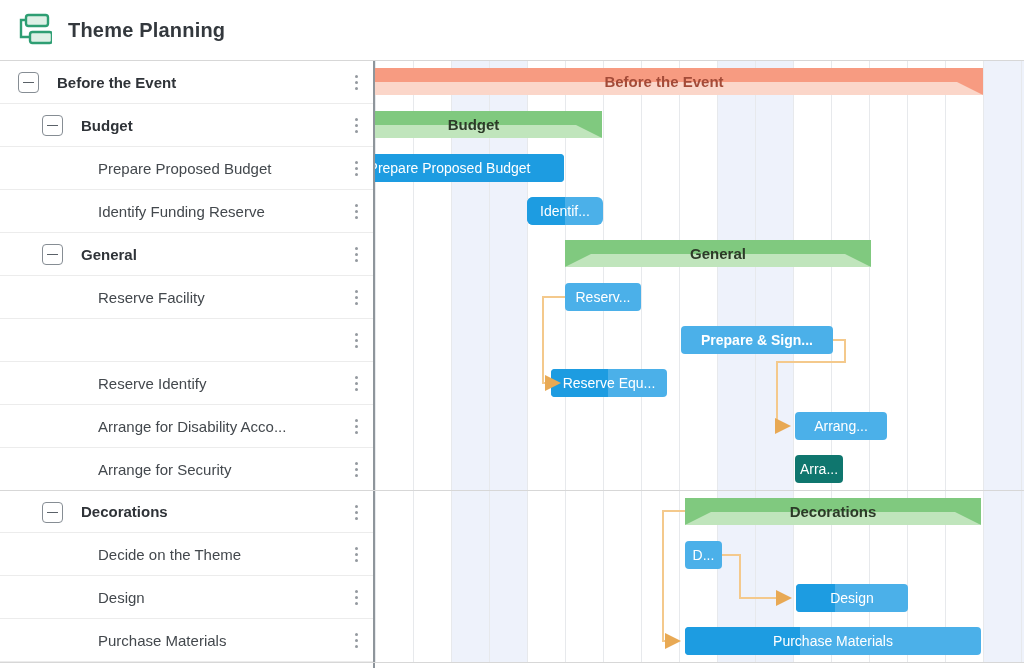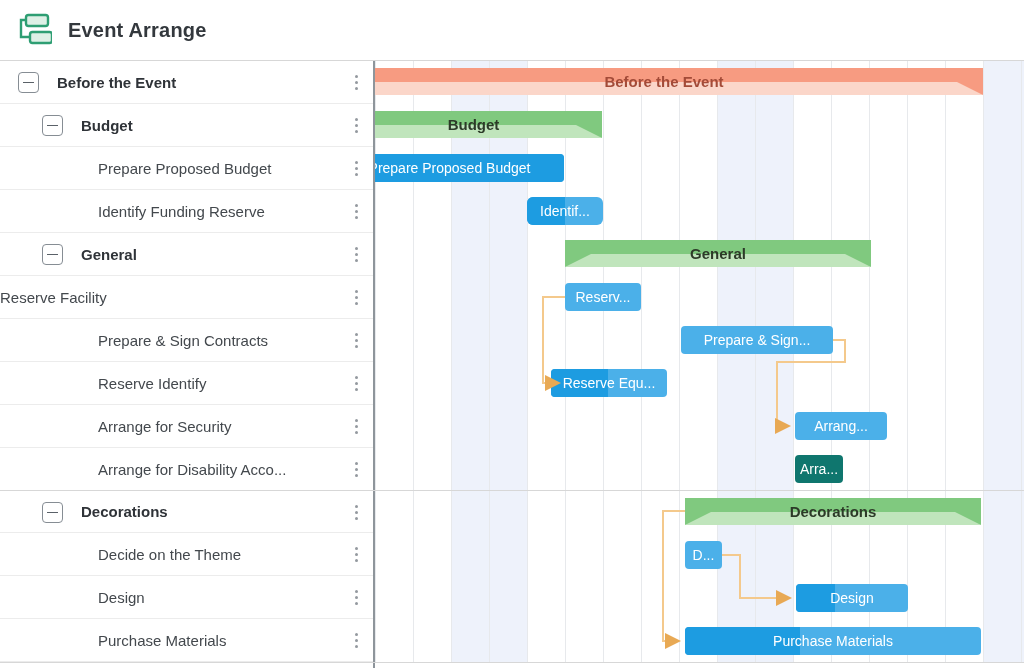--- a/index.html
+++ b/index.html
@@ -58,21 +58,21 @@
 <div id="stage">
 
   <header id="app-header">
     <span>
       <svg width="36" height="36" viewBox="0 0 36 36">
         <rect x="10" y="4" width="22" height="11" rx="2.5" fill="#def0e6" stroke="#2e9e73" stroke-width="2.4"></rect>
         <rect x="14" y="21" width="22" height="11" rx="2.5" fill="#def0e6" stroke="#2e9e73" stroke-width="2.4"></rect>
         <path d="M10 9 H5 V26 H14" fill="none" stroke="#2e9e73" stroke-width="2.4"></path>
       </svg>
     </span>
-    <h1>Event Arrange</h1>
+    <h1>Theme Planning</h1>
   </header>
 
   <div id="gantt-pane">
     <div id="grid-layer">
         <div class="weekend" style="left: 76px; top: 61px; width: 76px; height: 602px; background: rgb(238, 242, 251);"></div>
         <div class="weekend" style="left: 342px; top: 61px; width: 76px; height: 602px; background: rgb(238, 242, 251);"></div>
         <div class="weekend" style="left: 608px; top: 61px; width: 41px; height: 602px; background: rgb(238, 242, 251);"></div>
         <div class="gridline" style="left: 0px; top: 61px; height: 602px; background: rgb(231, 233, 236);"></div>
         <div class="gridline" style="left: 38px; top: 61px; height: 602px; background: rgb(231, 233, 236);"></div>
         <div class="gridline" style="left: 76px; top: 61px; height: 602px; background: rgb(231, 233, 236);"></div>
@@ -113,21 +113,21 @@
         </div>
         <div class="bar summary" style="left: 190px; top: 240px; width: 306px; background: rgb(192, 229, 188);">
           <div class="band" style="background: rgb(128, 201, 127);"></div>
           <div class="notch l" style="background: rgb(128, 201, 127);"></div>
           <div class="notch r" style="background: rgb(128, 201, 127);"></div>
           <div class="blabel" style="color: rgb(44, 58, 40);">General</div>
         </div>
         <div class="bar task" style="left: 190px; top: 283px; width: 76px; background: rgb(75, 176, 233);">
           <div class="blabel" style="color: rgb(255, 255, 255);">Reserv...</div>
         </div>
-        <div class="bar task" style="left: 306px; top: 326px; width: 152px; background: rgb(75, 176, 233);">
+        <div class="bar task" style="left: 306px; top: 326px; width: 152px; background: rgb(75, 176, 233); font-weight: bold;">
           <div class="blabel" style="color: rgb(255, 255, 255);">Prepare &amp; Sign...</div>
         </div>
         <div class="bar task" style="left: 176px; top: 369px; width: 116px; background: rgb(75, 176, 233);">
           <div class="progress" style="width: 57px; background: rgb(29, 156, 225);"></div>
           <div class="blabel" style="color: rgb(255, 255, 255);">Reserve Equ...</div>
         </div>
         <div class="bar task" style="left: 420px; top: 412px; width: 92px; background: rgb(75, 176, 233);">
           <div class="blabel" style="color: rgb(255, 255, 255);">Arrang...</div>
         </div>
         <div class="bar task" style="left: 420px; top: 455px; width: 48px; background: #0f766e;">
@@ -202,53 +202,52 @@
       <div class="trow bold">
         <span class="collapse" style="left: 42px;"></span>
         <span class="tlabel" style="margin-left: 81px;">General</span>
         <span class="kebab">
           <i></i>
           <i></i>
           <i></i>
         </span>
       </div>
       <div class="trow">
-        <span class="tlabel" style="">Reserve Facility</span>
-        <span class="kebab">
-          <i></i>
-          <i></i>
-          <i></i>
-        </span>
-      </div>
-      <div class="trow">
-        <span class="tlabel" style="margin-left: 98px;">Prepare &amp; Sign Contracts</span>
+        <span class="tlabel" style="margin-left: 98px;">Reserve Facility</span>
+        <span class="kebab">
+          <i></i>
+          <i></i>
+          <i></i>
+        </span>
+      </div>
+      <div class="trow">
         <span class="kebab">
           <i></i>
           <i></i>
           <i></i>
         </span>
       </div>
       <div class="trow">
         <span class="tlabel" style="margin-left: 98px;">Reserve Identify</span>
         <span class="kebab">
           <i></i>
           <i></i>
           <i></i>
         </span>
       </div>
       <div class="trow">
+        <span class="tlabel" style="margin-left: 98px;">Arrange for Disability Acco...</span>
+        <span class="kebab">
+          <i></i>
+          <i></i>
+          <i></i>
+        </span>
+      </div>
+      <div class="trow">
         <span class="tlabel" style="margin-left: 98px;">Arrange for Security</span>
-        <span class="kebab">
-          <i></i>
-          <i></i>
-          <i></i>
-        </span>
-      </div>
-      <div class="trow">
-        <span class="tlabel" style="margin-left: 98px;">Arrange for Disability Acco...</span>
         <span class="kebab">
           <i></i>
           <i></i>
           <i></i>
         </span>
       </div>
       <div class="trow bold section">
         <span class="collapse" style="left: 42px;"></span>
         <span class="tlabel" style="margin-left: 81px;">Decorations</span>
         <span class="kebab">

